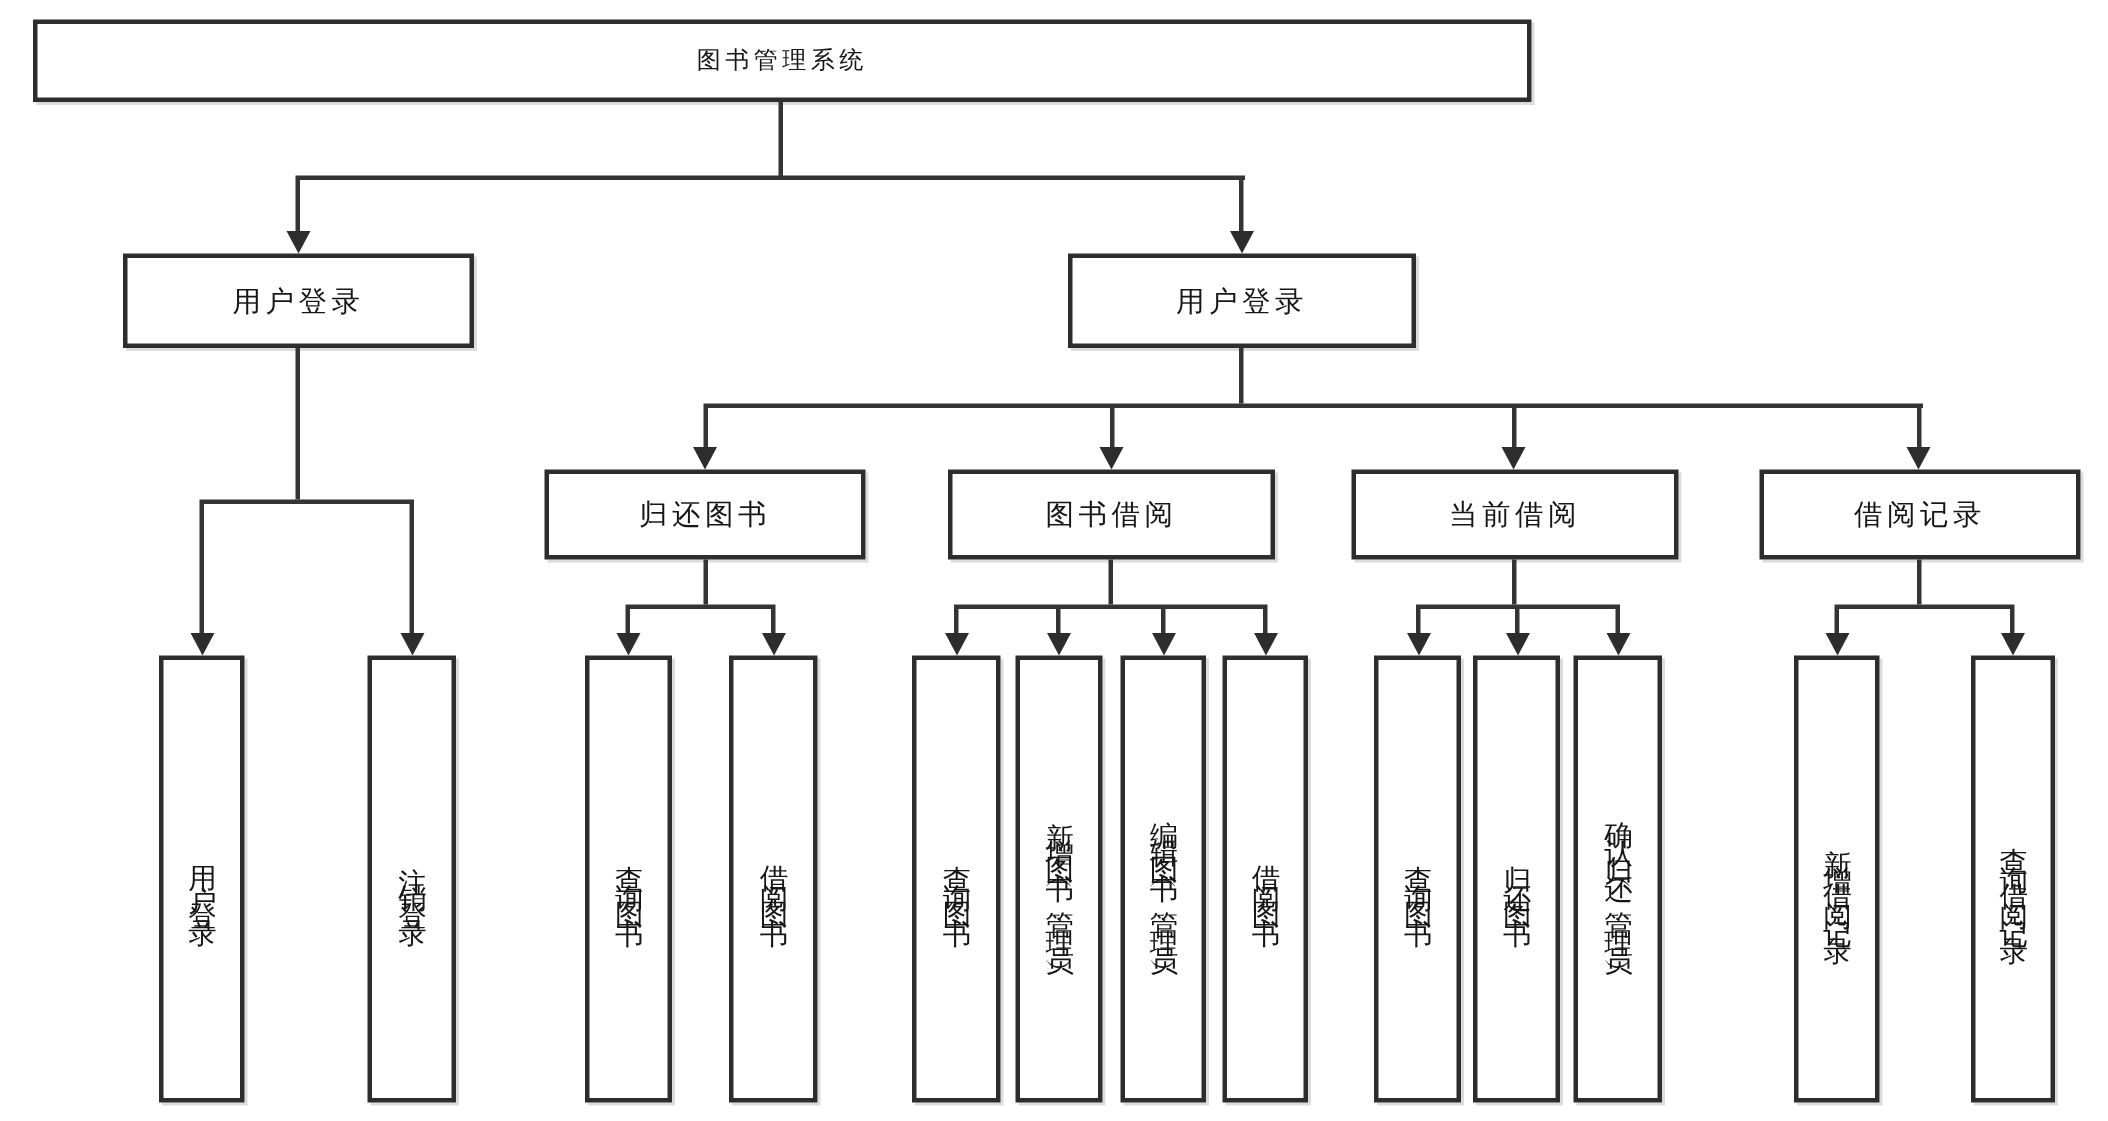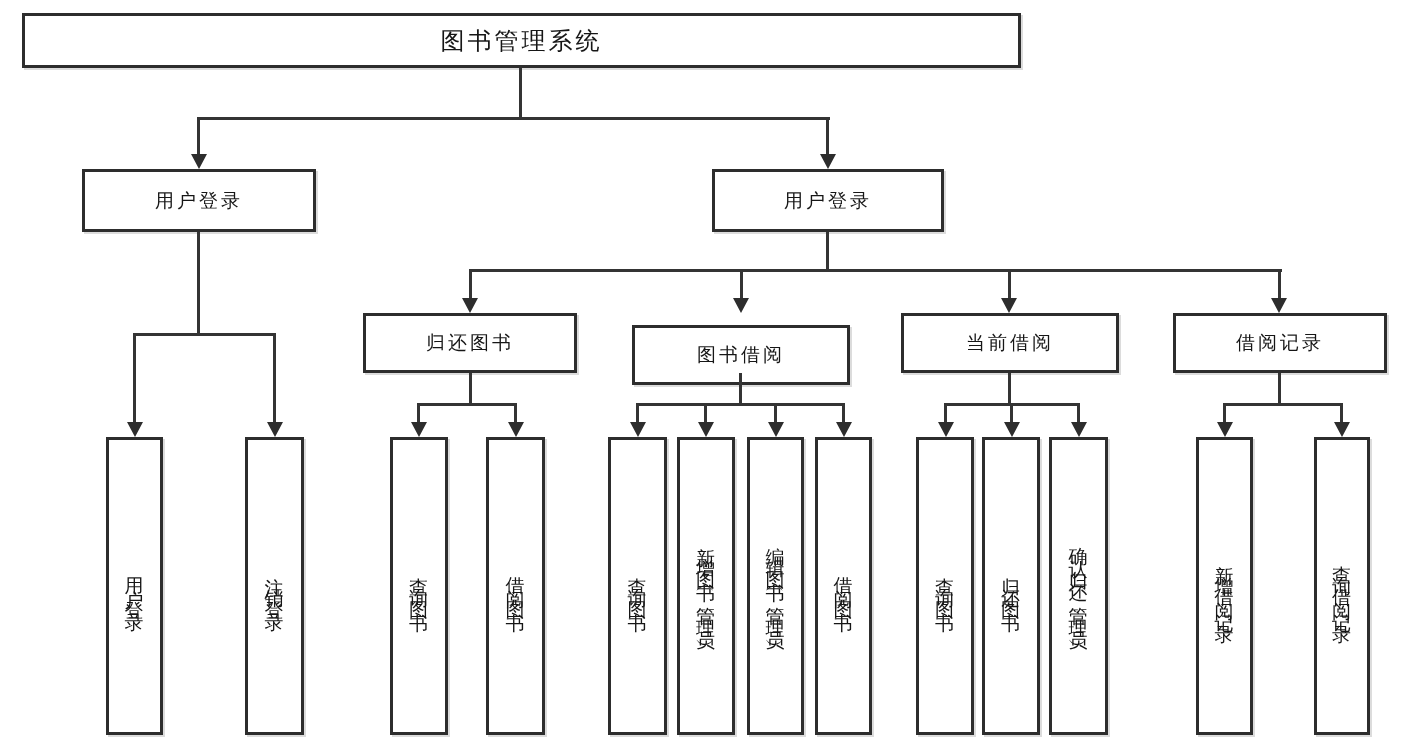--- a/index.html
+++ b/index.html
@@ -7,21 +7,21 @@
     position:relative;width:1405px;height:747px;background:#ffffff;
     font-family:"Liberation Sans","DejaVu Sans",sans-serif;overflow:hidden;
   }
   .node{
     position:absolute;box-sizing:border-box;
     border:3px solid #2d2d2d;background:#ffffff;
     display:flex;align-items:center;justify-content:center;
     font-size:19px;letter-spacing:3px;color:#161616;white-space:nowrap;
     box-shadow:2px 2px 0 rgba(130,130,130,0.28);
   }
-  .node.root{font-size:24px;}
+  .node.root{font-size:16px;}
   .node.vert{
     writing-mode:vertical-rl;text-orientation:mixed;
     letter-spacing:12px;line-height:1;white-space:normal;font-size:19px;
   }
   .ln{position:absolute;background:#343434;}
   .arr{
     position:absolute;width:0;height:0;
     border-left:8px solid transparent;border-right:8px solid transparent;
     border-top:15px solid #2d2d2d;
   }
@@ -35,21 +35,21 @@
 <body>
 
 <div class="canvas">
 
   <div class="node root" style="left:22px;top:13px;width:999px;height:55px">图书管理系统</div>
 
   <div class="node" style="left:82px;top:169px;width:234px;height:63px">用户登录</div>
   <div class="node" style="left:712px;top:169px;width:232px;height:63px">用户登录</div>
 
   <div class="node" style="left:363px;top:313px;width:214px;height:60px">归还图书</div>
-  <div class="node" style="left:632px;top:325px;width:218px;height:60px">图书借阅</div>
+  <div class="node" style="left:632px;top:313px;width:218px;height:60px">图书借阅</div>
   <div class="node" style="left:1173px;top:313px;width:214px;height:60px">借阅记录</div>
   <div class="node" style="left:901px;top:313px;width:218px;height:60px">当前借阅</div>
 
   <div class="node vert" style="left:106px;top:437px;width:57px;height:298px">用户登录</div>
   <div class="node vert" style="left:245px;top:437px;width:59px;height:298px">注销登录</div>
 
   <div class="node vert" style="left:390px;top:437px;width:58px;height:298px">查询图书</div>
   <div class="node vert" style="left:486px;top:437px;width:59px;height:298px">借阅图书</div>
 
   <div class="node vert" style="left:608px;top:437px;width:59px;height:298px">查询图书</div>

